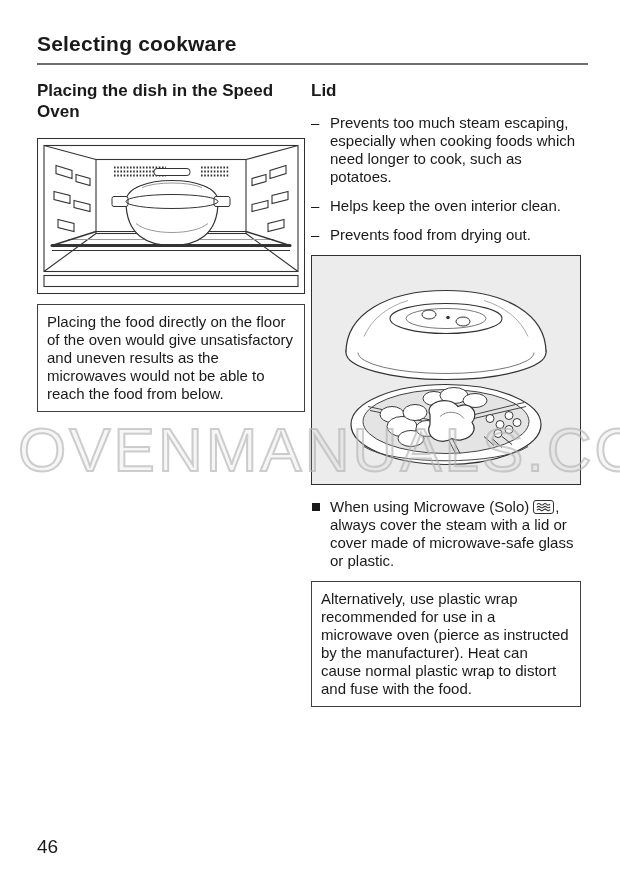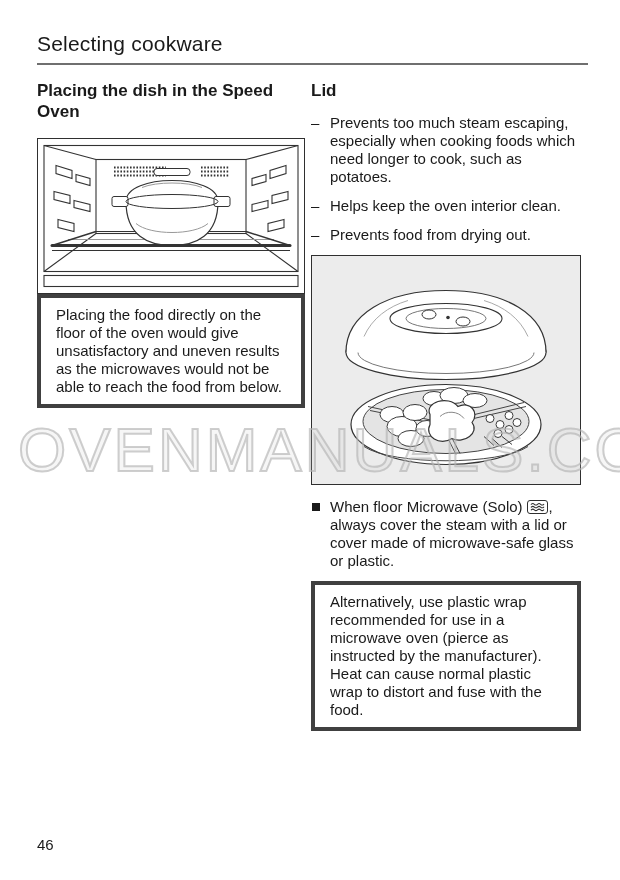--- a/index.html
+++ b/index.html
@@ -3,60 +3,60 @@
 <meta charset="utf-8">
 <style>
   html,body{margin:0;padding:0;}
   body{
     width:620px;height:880px;position:relative;overflow:hidden;
     background:#ffffff;color:#1a1a1a;
     font-family:"Liberation Sans","DejaVu Sans",sans-serif;
     -webkit-font-smoothing:antialiased;
   }
   .page{position:absolute;inset:0;padding:32px 32px 0 37px;box-sizing:border-box;}
-  .doc-title{font-size:21px;font-weight:normal;margin:0 0 7px 0;letter-spacing:.2px;}
+  .doc-title{font-size:21px;font-weight:bold;margin:0 0 7px 0;letter-spacing:.2px;}
   .title-rule{width:551px;height:0;border-bottom:2px solid #6f6f6f;margin:0 0 15px 0;}
   .columns{display:flex;gap:6px;width:551px;}
   .col{width:268px;box-sizing:border-box;}
   .col-right{width:270px;}
   h2{font-size:17px;font-weight:bold;margin:0;line-height:21px;}
   p,li{font-size:15px;line-height:18px;}
   .intro{margin:7px 0 0 0;}
   .figure{box-sizing:border-box;border:1.4px solid #2f2f2f;background:#fff;overflow:hidden;}
   .figure.oven{width:268px;height:156px;margin-top:16px;}
   .figure.lid{width:270px;height:230px;background:#ececec;margin-top:10px;}
   .figure svg{display:block;width:100%;height:100%;}
   ul.blist{list-style:none;margin:13px 0 0 0;padding:0;}
   ul.blist li{position:relative;padding-left:19px;margin:0 0 11px 0;}
   ul.squares li::before{
     content:"";position:absolute;left:1px;top:5px;width:8px;height:8px;background:#1a1a1a;
   }
   ul.dashes li::before{
     content:"\2013";position:absolute;left:0;top:0;color:#1a1a1a;
   }
   .note-box{
-    border:4px solid #404040;padding:8px 15px;box-sizing:border-box;
+    border:1px solid #404040;padding:8px 9px;margin-top:10px;box-sizing:border-box;
   }
   .note-box p{margin:0 0 11px 0;}
   .note-box p:last-child{margin-bottom:0;}
   .covered{list-style:none;margin:11px 0 0 0;padding:0;}
   .mw-icon{
     display:inline-block;width:21px;height:14px;vertical-align:-2px;
     border:1.2px solid #2f2f2f;border-radius:3px;background:#fff;
     margin:0 1px 0 4px;box-sizing:border-box;
   }
   .mw-icon svg{display:block;width:100%;height:100%;}
   .watermark{
     position:absolute;left:18px;top:414px;width:584px;z-index:9;
     pointer-events:none;white-space:nowrap;text-align:center;
     font-size:62px;font-weight:400;letter-spacing:3px;
     color:rgba(205,205,205,0.18);
     -webkit-text-stroke:2px rgba(180,180,180,0.65);
   }
-  .page-number{position:absolute;left:37px;top:836px;font-size:15px;}
+  .page-number{position:absolute;left:37px;top:836px;font-size:19px;}
   .ln{stroke:#333;fill:none;stroke-width:1.1;}
   .lt{stroke:#999;fill:none;stroke-width:1;}
 </style>
 </head>
 <body>
 
 <div class="page">
 
   <h1 class="doc-title">Selecting cookware</h1>
   <div class="title-rule"></div>
@@ -183,21 +183,21 @@
           </g>
           <g stroke="#3a3a3a" stroke-width="1">
             <line x1="172" y1="180" x2="182" y2="189"></line>
             <line x1="180" y1="182" x2="190" y2="191"></line>
             <line x1="190" y1="180" x2="200" y2="188"></line>
           </g>
         </svg>
       </div>
 
       <ul class="blist squares covered">
-        <li><span>When floor Microwave (Solo)</span><span class="mw-icon"><svg viewBox="0 0 20 13">
+        <li><span>When using Microwave (Solo)</span><span class="mw-icon"><svg viewBox="0 0 20 13">
               <g fill="none" stroke="#2f2f2f" stroke-width="1.1" stroke-linecap="round">
                 <path d="M3.2 3.6 q1.7 -1.6 3.4 0 t3.4 0 t3.4 0 t3.4 0"></path>
                 <path d="M3.2 6.6 q1.7 -1.6 3.4 0 t3.4 0 t3.4 0 t3.4 0"></path>
                 <path d="M3.2 9.6 q1.7 -1.6 3.4 0 t3.4 0 t3.4 0 t3.4 0"></path>
               </g>
             </svg></span><span>, always cover the steam with a lid or cover made of microwave-safe glass or plastic.</span></li>
       </ul>
 
       <div class="note-box">
         <p>Alternatively, use plastic wrap recommended for use in a microwave oven (pierce as instructed by the manufacturer). Heat can cause normal plastic wrap to distort and fuse with the food.</p>

